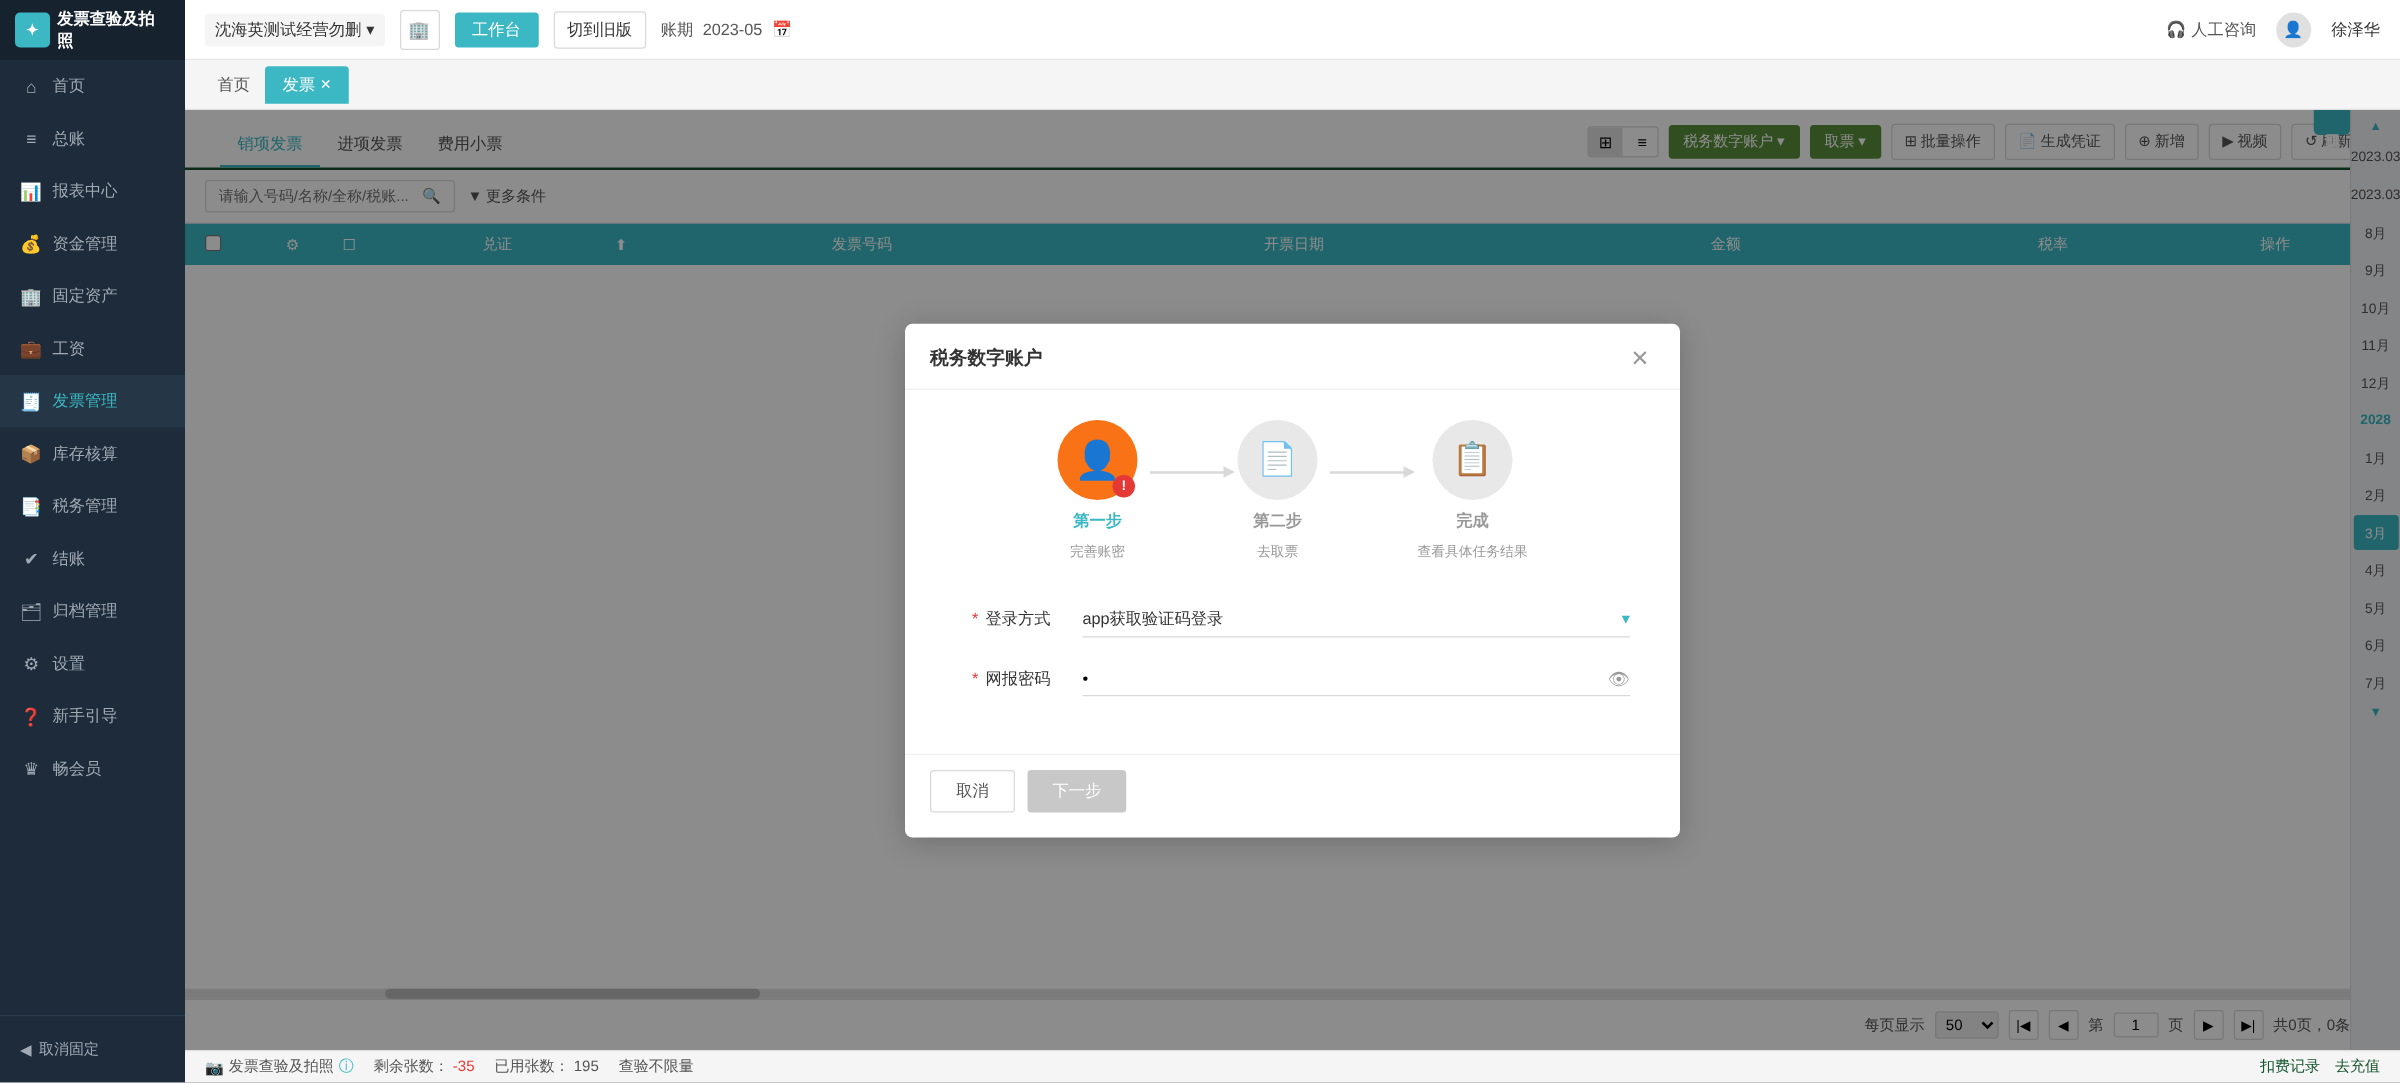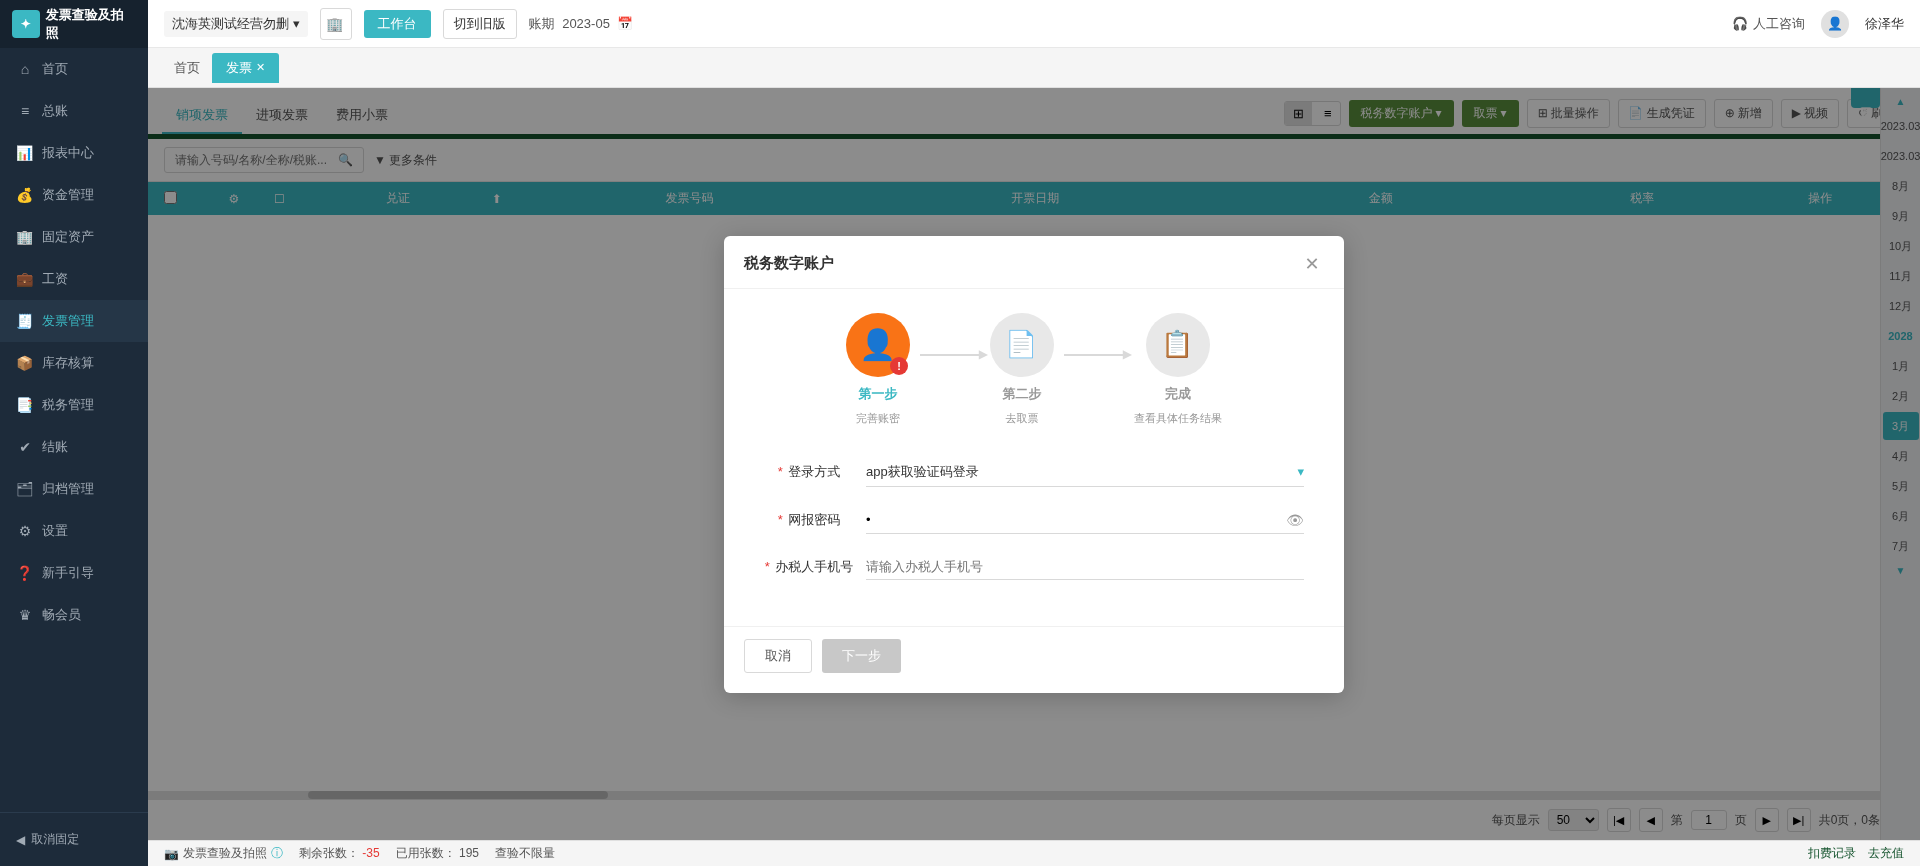--- a/index.html
+++ b/index.html
@@ -120,22 +120,22 @@
     .content-inner {
       background: white;
       margin: 0;
       height: 100%;
       display: flex;
       flex-direction: column;
     }
 
     
     .sub-tabs {
-      display: flex; align-items: center; padding: 10px 14px 0;
-      border-bottom: 5px solid #14532d;
+      display: flex; align-items: center; padding: 10px 28px 0;
+      border-bottom: 2px solid #14532d;
       gap: 0;
     }
     .sub-tab {
       padding: 8px 14px; cursor: pointer; font-size: 13px; color: #555;
       border-bottom: 2px solid transparent;
     }
     .sub-tab.active { color: #3bb8c3; border-bottom: 2px solid #3bb8c3; }
     .search-input {
       border: 1px solid #d9d9d9; border-radius: 3px;
       padding: 5px 10px; font-size: 12px; width: 200px; color: #999;
@@ -673,27 +673,20 @@
             <span class="form-label">
               <span class="required">*</span>
               <span>网报密码</span>
             </span>
             <div class="password-field">
               <input type="password" value="a" style="border: none; outline: none; font-size: 13px; flex: 1 1 0%; background: transparent;">
               <span class="eye-icon">👁</span>
             </div>
           </div>
 
-          <div class="form-row">
-            <span class="form-label">
-              <span class="required">*</span>
-              <span>办税人手机号</span>
-            </span>
-            <input class="form-input" type="text" style="flex: 1 1 0%; border-top: none; border-right: none; border-left: none; border-image: initial; border-bottom: 1px solid rgb(217, 217, 217); padding: 5px 0px; font-size: 13px; outline: none; color: rgb(153, 153, 153); background: transparent;" placeholder="请输入办税人手机号">
-          </div>
         </div>
 
         <div class="dialog-footer">
           <button class="btn-cancel">取消</button>
           <button class="btn-next">下一步</button>
         </div>
       </div>
     </div>
   </div>
 

